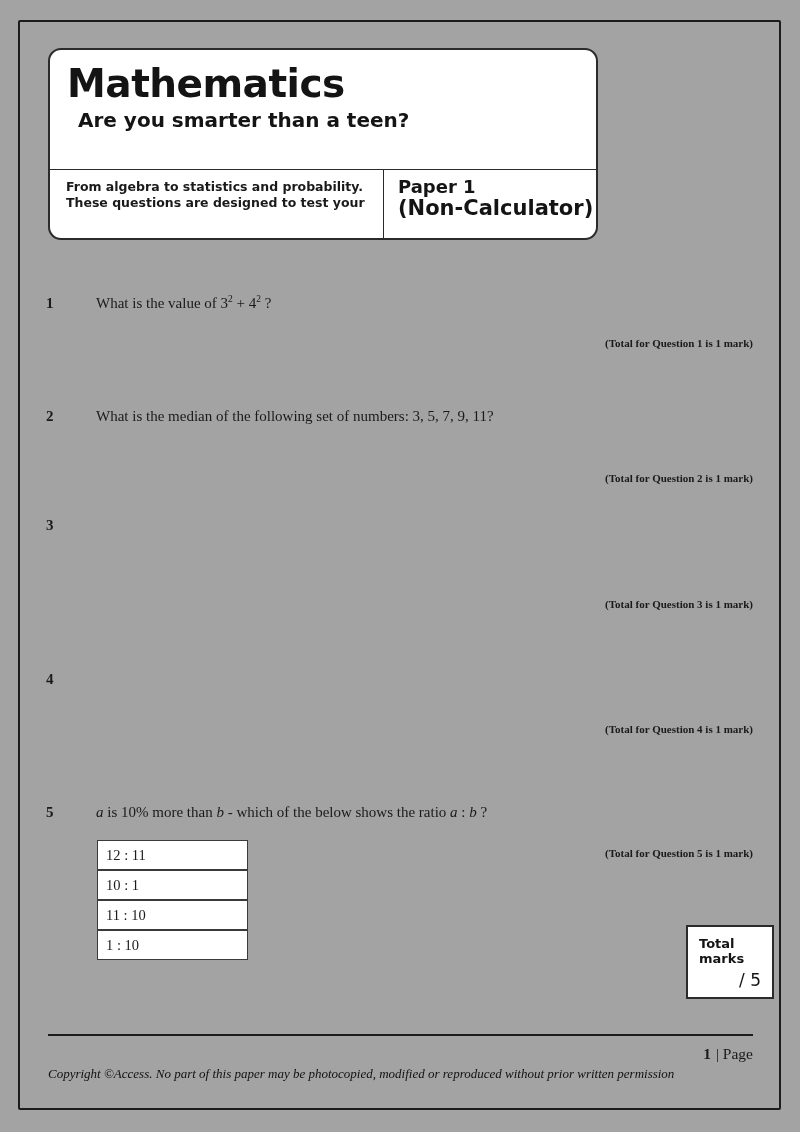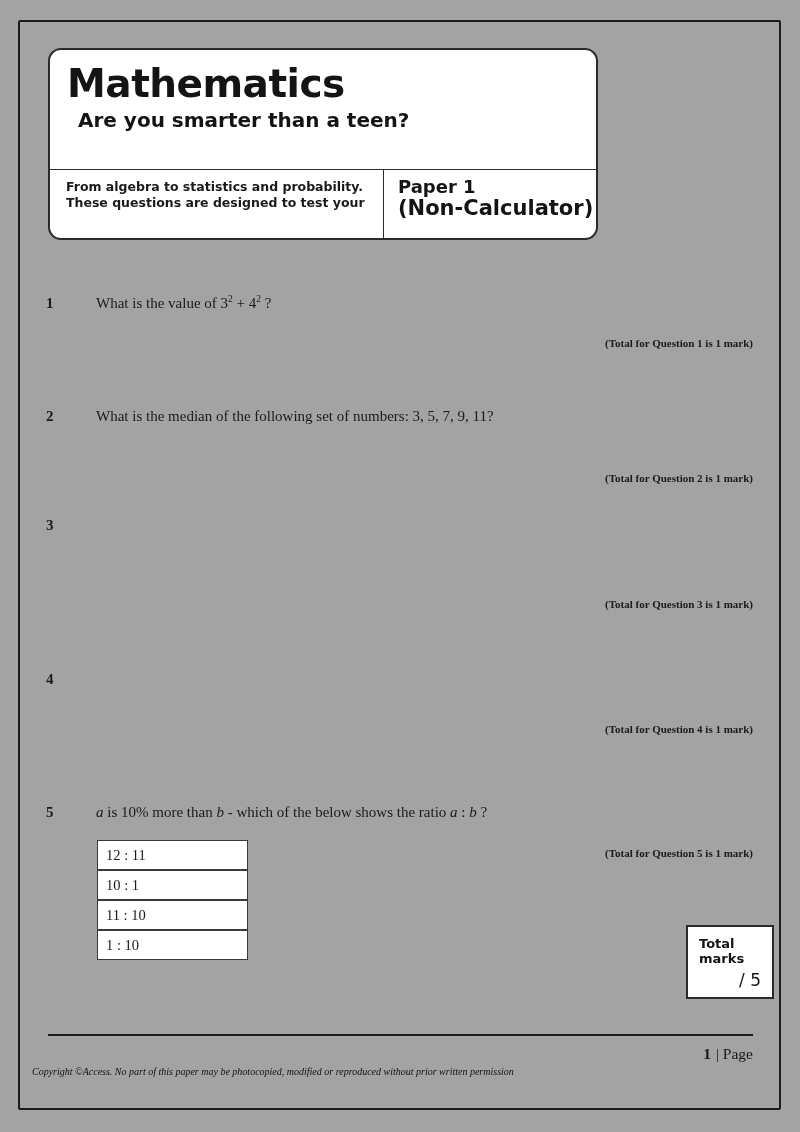--- a/index.html
+++ b/index.html
@@ -55,21 +55,21 @@
   .total-score{
     position:absolute;right:11px;bottom:7px;
     font-family:"DejaVu Sans","Liberation Sans",sans-serif;font-size:17px;color:#141414;
   }
   
   .footer-rule{position:absolute;left:48px;top:1034px;width:705px;height:2px;background:#1c1c1c;}
   .page-label{position:absolute;right:47px;top:1045px;font-size:15.5px;text-align:right;}
   .page-label .page-num{font-weight:700;}
   .page-label .page-word{margin-left:5px;}
   .copyright{
-    position:absolute;left:32px;top:1066px;font-size:10px;font-style:italic;color:#111;
+    position:absolute;left:48px;top:1066px;font-size:13px;font-style:italic;color:#111;
   }
 </style>
 </head>
 <body>
 
 <div class="page">
   <div class="page-border"></div>
 
   <div class="header-box">
     <div class="header-top">

